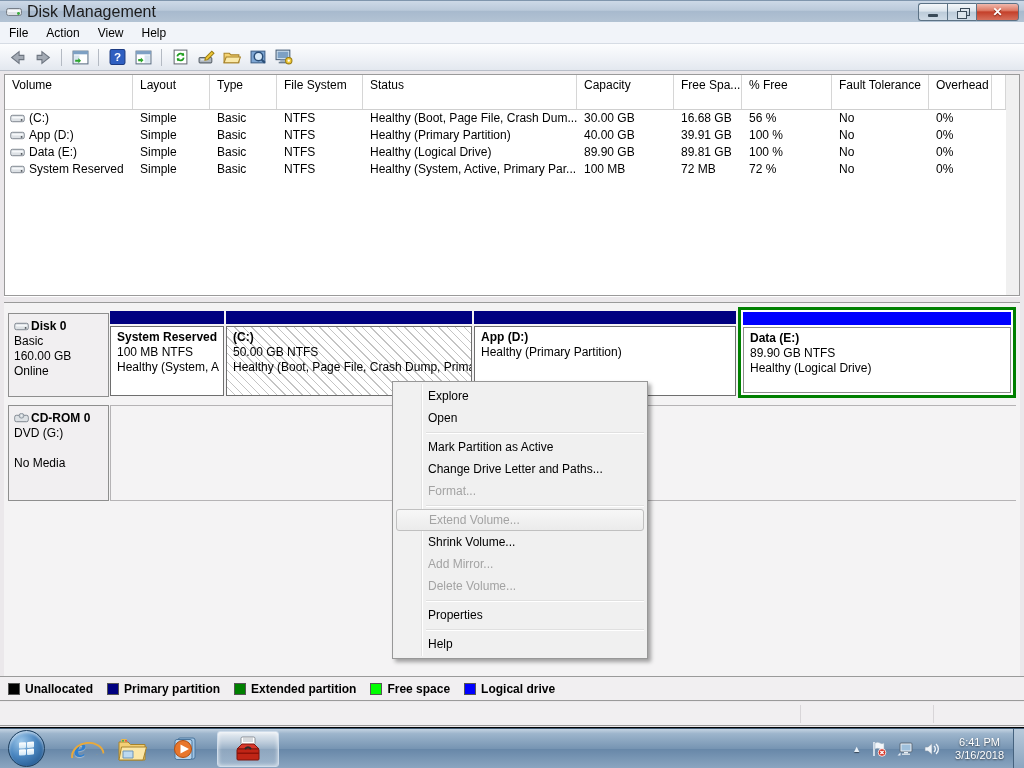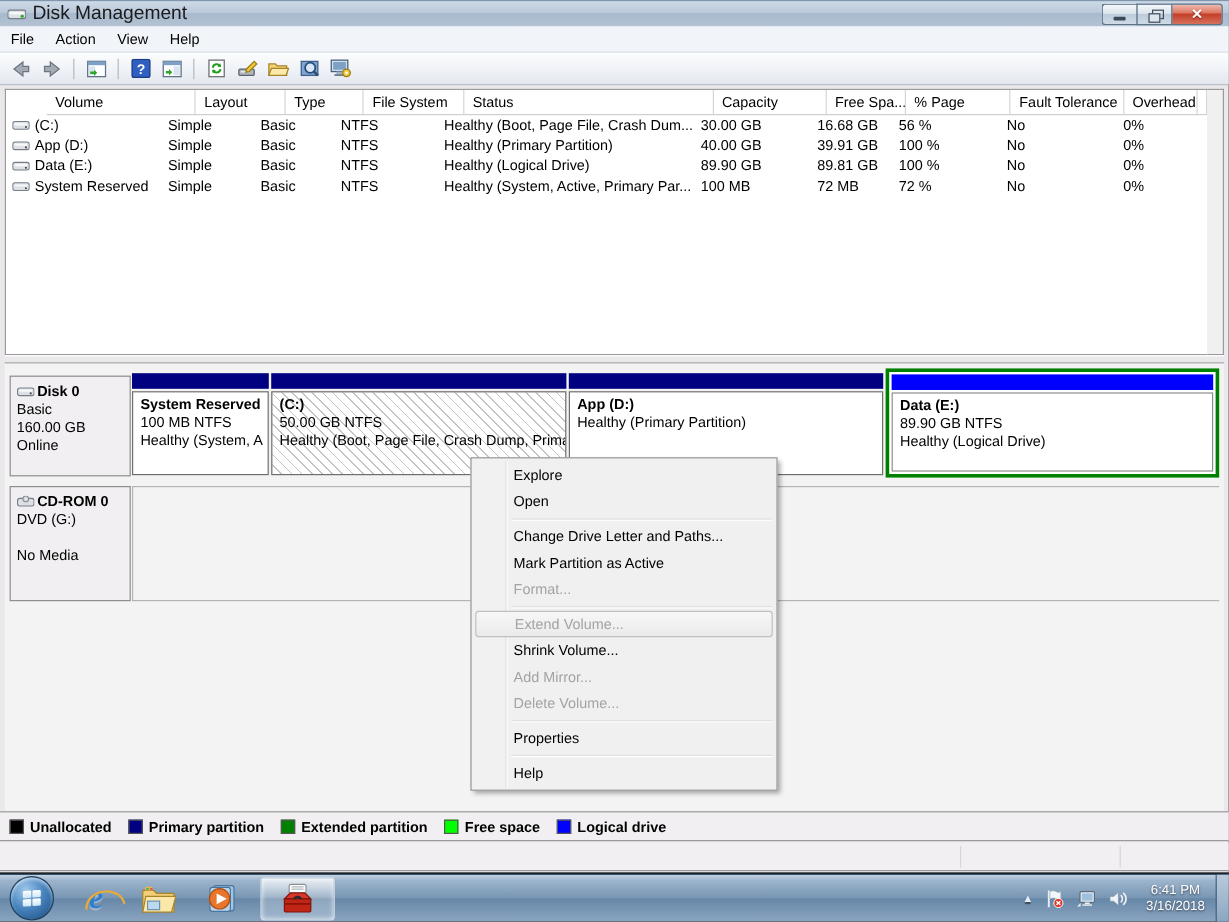--- a/index.html
+++ b/index.html
@@ -32,21 +32,21 @@
 
   .toolbar { position:absolute; left:0; top:44px; width:100%; height:27px;
     background:linear-gradient(180deg,#fcfdfe 0%,#eef1f6 60%,#e3e8ef 100%);
     border-bottom:1px solid #b9bfc9; display:flex; align-items:center; padding-left:6px; gap:4px; }
   .tbtn { width:22px; height:22px; display:flex; align-items:center; justify-content:center; border-radius:2px; }
   .tsep { width:1px; height:17px; background:#b4bac3; margin:0 3px; }
 
   
   .listpane { position:absolute; left:4px; top:74px; width:1002px; height:222px; background:#fff; border:1px solid #9a9a9a; border-right:none; }
   .vscroll { position:absolute; left:1006px; top:74px; width:14px; height:222px; background:#f0f0f0; border:1px solid #9a9a9a; border-left:none; }
-  .lhead { display:flex; height:21px; border-bottom:1px solid #cfcfcf; background:#ffffff;margin-left:34px; }
+  .lhead { display:flex; height:35px; border-bottom:1px solid #cfcfcf; background:#ffffff; }
   .lhead .hcell { border-right:1px solid #d6d6d6; padding:3px 0 0 7px; white-space:nowrap; overflow:hidden; }
   .lrow { display:flex; height:17px; line-height:17px; }
   .lrow .cell { padding-left:7px; white-space:nowrap; overflow:hidden; }
   .c0{width:128px;} .c1{width:77px;} .c2{width:67px;} .c3{width:86px;} .c4{width:214px;}
   .c5{width:97px;} .c6{width:68px;} .c7{width:90px;} .c8{width:97px;} .c9{width:63px;} .cx{flex:1;}
   .volcell { display:flex; align-items:center; gap:4px; padding-left:5px !important; }
 
   .splitter { position:absolute; left:4px; top:296px; width:1016px; height:7px; background:#ebe8eb; border-top:1px solid #fff; border-bottom:1px solid #9a9a9a; }
 
   
@@ -228,21 +228,21 @@
 
   <div class="listpane">
     <div class="lhead">
       <span class="hcell c0">Volume</span>
       <span class="hcell c1">Layout</span>
       <span class="hcell c2">Type</span>
       <span class="hcell c3">File System</span>
       <span class="hcell c4">Status</span>
       <span class="hcell c5">Capacity</span>
       <span class="hcell c6">Free Spa...</span>
-      <span class="hcell c7">% Page</span>
+      <span class="hcell c7">% Free</span>
       <span class="hcell c8">Fault Tolerance</span>
       <span class="hcell c9">Overhead</span>
       <span class="hcell cx"></span>
     </div>
 
     <div class="lrow">
       <span class="cell c0 volcell">
           <svg width="15" height="11" viewBox="0 0 16 12">
             <use href="#icon-drive"></use>
           </svg>
@@ -406,22 +406,22 @@
   <div class="statusbar">
     <span class="sdiv" style="left:800px;"></span>
     <span class="sdiv" style="left:933px;"></span>
   </div>
 </div>
 
 <div class="ctxmenu">
   <div class="mi">Explore</div>
   <div class="mi">Open</div>
   <div class="msep"></div>
+  <div class="mi">Mark Partition as Active</div>
   <div class="mi">Change Drive Letter and Paths...</div>
-  <div class="mi">Mark Partition as Active</div>
   <div class="mi disabled">Format...</div>
   <div class="msep"></div>
   <div class="mi disabled hovered">Extend Volume...</div>
   <div class="mi">Shrink Volume...</div>
   <div class="mi disabled">Add Mirror...</div>
   <div class="mi disabled">Delete Volume...</div>
   <div class="msep"></div>
   <div class="mi">Properties</div>
   <div class="msep"></div>
   <div class="mi">Help</div>

